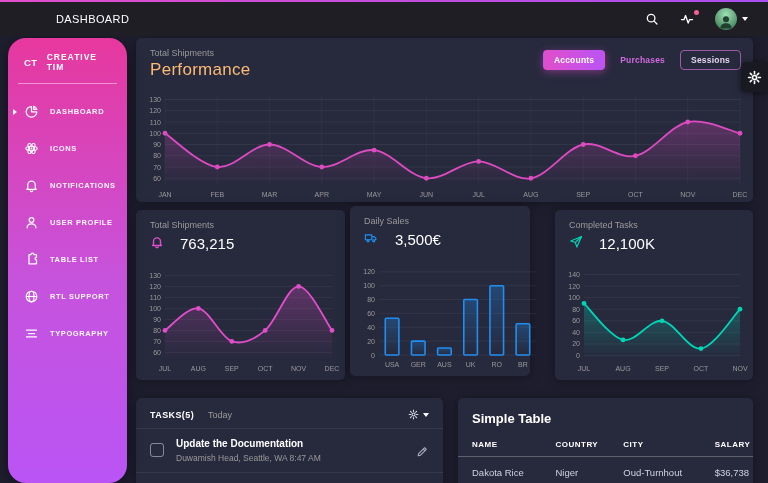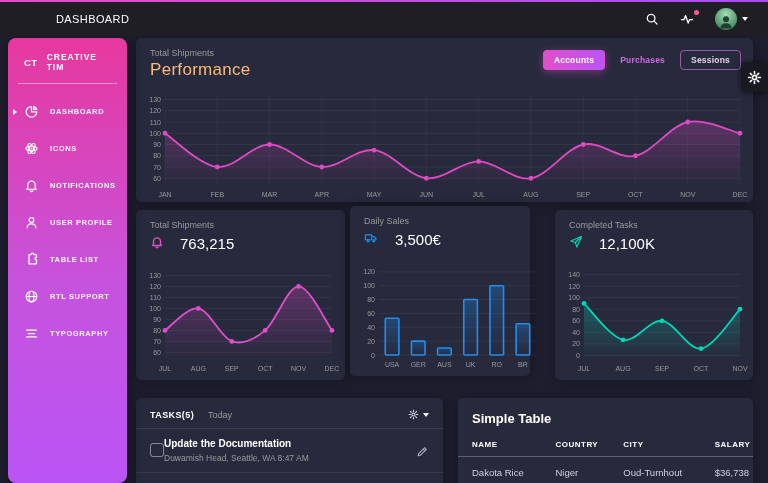--- a/index.html
+++ b/index.html
@@ -9,21 +9,21 @@
   
   .navbar{position:absolute;top:2px;left:0;width:100%;height:34px;background:#1e1e24;display:flex;align-items:center;padding:0 20px 0 56px;z-index:5;}
   .navbar-title{color:#fff;font-size:11px;letter-spacing:.4px;}
   .navbar-right{margin-left:auto;display:flex;align-items:center;gap:20px;}
   .icon-btn{position:relative;color:#fff;display:flex;align-items:center;cursor:pointer;}
   .red-dot{position:absolute;top:-2px;right:-4px;width:5px;height:5px;border-radius:50%;background:#fd5d93;}
   .avatar-wrap{display:flex;align-items:center;gap:5px;cursor:pointer;}
   .avatar{width:22px;height:22px;border-radius:50%;background:radial-gradient(circle at 50% 30%,#9fe0b4,#4e8f66 70%,#356349);overflow:hidden;display:flex;align-items:flex-end;justify-content:center;}
   .caret{width:0;height:0;border-left:3.5px solid transparent;border-right:3.5px solid transparent;border-top:4px solid #fff;}
   
-  .sidebar{position:absolute;left:8px;top:38px;width:119px;height:445px;border-radius:8px;background:linear-gradient(180deg,#e7389e 0%,#c653dd 55%,#ba54f5 100%);z-index:4;box-shadow:0 2px 14px rgba(0,0,0,.45);}
+  .sidebar{position:absolute;left:8px;top:38px;width:119px;height:445px;border-radius:18px;background:linear-gradient(180deg,#e7389e 0%,#c653dd 55%,#ba54f5 100%);z-index:4;box-shadow:0 2px 14px rgba(0,0,0,.45);}
   .sidebar-header{display:flex;align-items:center;gap:9px;padding:14px 12px 11px 16px;}
   .brand-initials{color:#fff;font-size:9.5px;font-weight:bold;letter-spacing:.5px;}
   .brand-name{color:#fff;font-size:8.5px;font-weight:bold;letter-spacing:1px;}
   .sidebar-divider{height:1px;background:rgba(255,255,255,.45);margin:0 10px 9px 10px;}
   .side-item{display:flex;align-items:center;gap:11px;height:37px;padding-left:16px;position:relative;cursor:pointer;}
   .side-item .lbl{font-size:7.5px;font-weight:bold;letter-spacing:.6px;color:rgba(255,255,255,.95);}
   .active-marker{position:absolute;left:5px;top:50%;transform:translateY(-50%);width:0;height:0;border-top:3px solid transparent;border-bottom:3px solid transparent;border-left:4px solid #fff;}
   .sicon{color:#fff;flex:0 0 auto;display:flex;}
   
   .card{position:absolute;background:#27293d;border-radius:5px;box-shadow:0 1px 12px rgba(0,0,0,.35);}
@@ -43,21 +43,21 @@
   .stat-label{position:absolute;left:14px;top:10px;font-size:9px;color:#9a9a9a;}
   .stat-value{position:absolute;left:14px;top:25px;display:flex;align-items:center;gap:16px;color:#fff;font-size:15px;font-weight:400;}
   .icon-pink{color:#e14eca;}.icon-blue{color:#1f8ef1;}.icon-teal{color:#00d6b4;}
   .stat-chart{left:4px;top:54px;}
   
   #card-tasks{left:136px;top:398px;width:307px;height:170px;}
   .tasks-header{display:flex;align-items:center;padding:11px 14px 8px 14px;}
   .tasks-title{color:#fff;font-size:9px;font-weight:bold;letter-spacing:.4px;}
   .tasks-sub{color:#9a9a9a;font-size:9px;margin-left:14px;}
   .tasks-gear{margin-left:auto;display:flex;align-items:center;gap:4px;color:#d8d8e4;cursor:pointer;}
-  .task-row{display:flex;align-items:flex-start;padding:9px 14px;border-top:1px solid rgba(255,255,255,.08);}
+  .task-row{display:flex;align-items:flex-start;gap:12px;padding:9px 14px;border-top:1px solid rgba(255,255,255,.08);}
   .checkbox{width:14px;height:14px;border:1px solid rgba(255,255,255,.45);border-radius:3px;margin-top:5px;flex:0 0 auto;cursor:pointer;}
   .task-body{min-width:0;}
   .task-title{color:#fff;font-size:10px;font-weight:bold;margin-bottom:4px;}
   .task-meta{color:#9a9a9a;font-size:8.5px;white-space:nowrap;overflow:hidden;text-overflow:ellipsis;max-width:215px;}
   .task-edit{margin-left:auto;color:#aeaec0;margin-top:6px;cursor:pointer;}
   
   #card-table{left:458px;top:398px;width:295px;height:170px;}
   .table-title{padding:13px 14px 9px 14px;color:#fff;font-size:13px;font-weight:700;}
   table{width:100%;border-collapse:collapse;table-layout:fixed;}
   th{font-size:8px;color:#fff;font-weight:bold;text-align:left;letter-spacing:.5px;padding:5px 6px 7px 6px;border-bottom:1px solid rgba(255,255,255,.14);}

